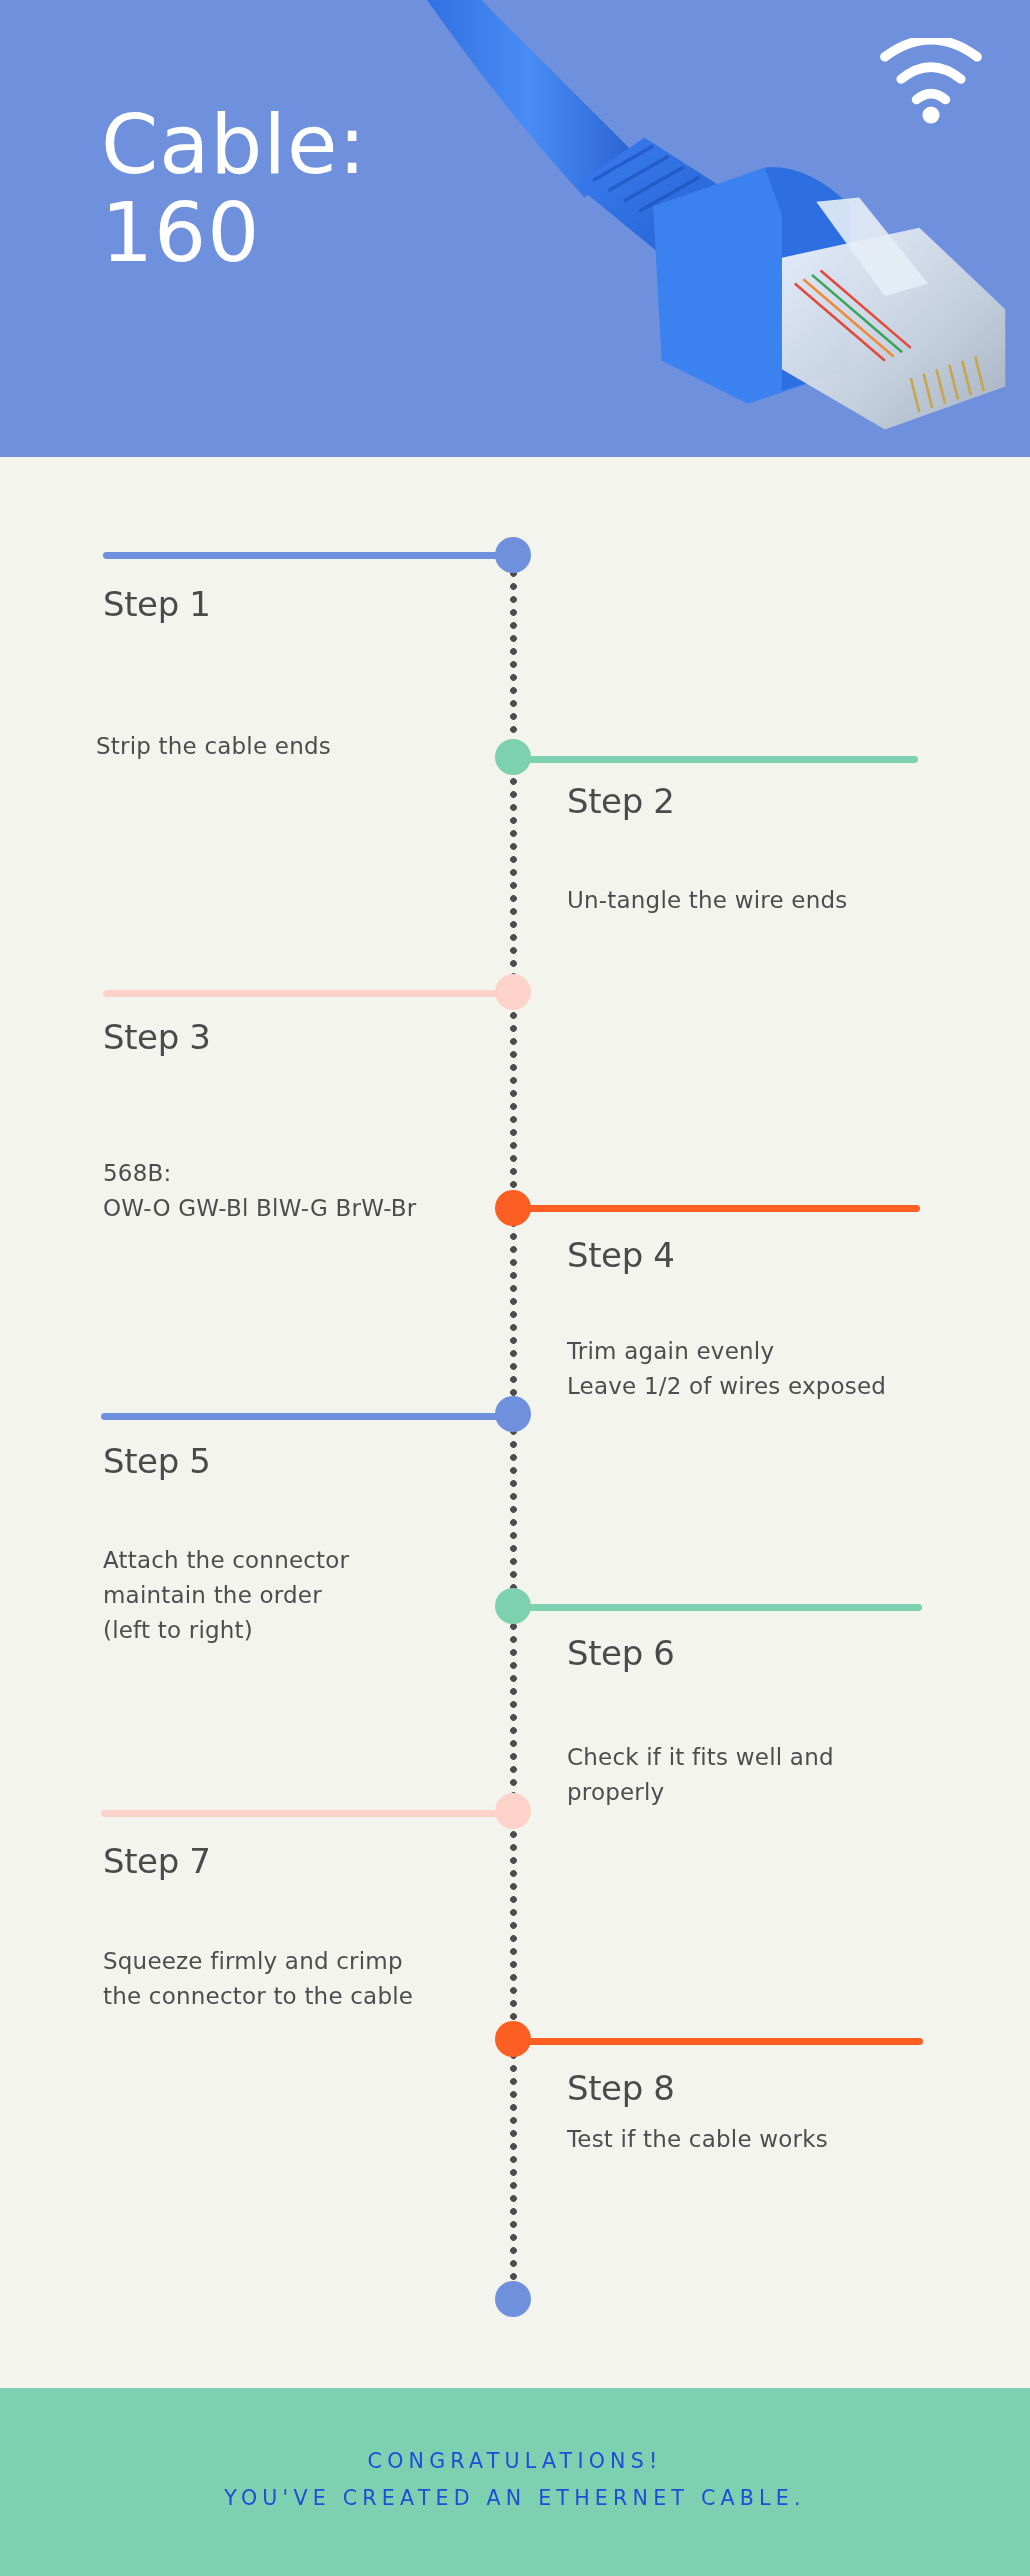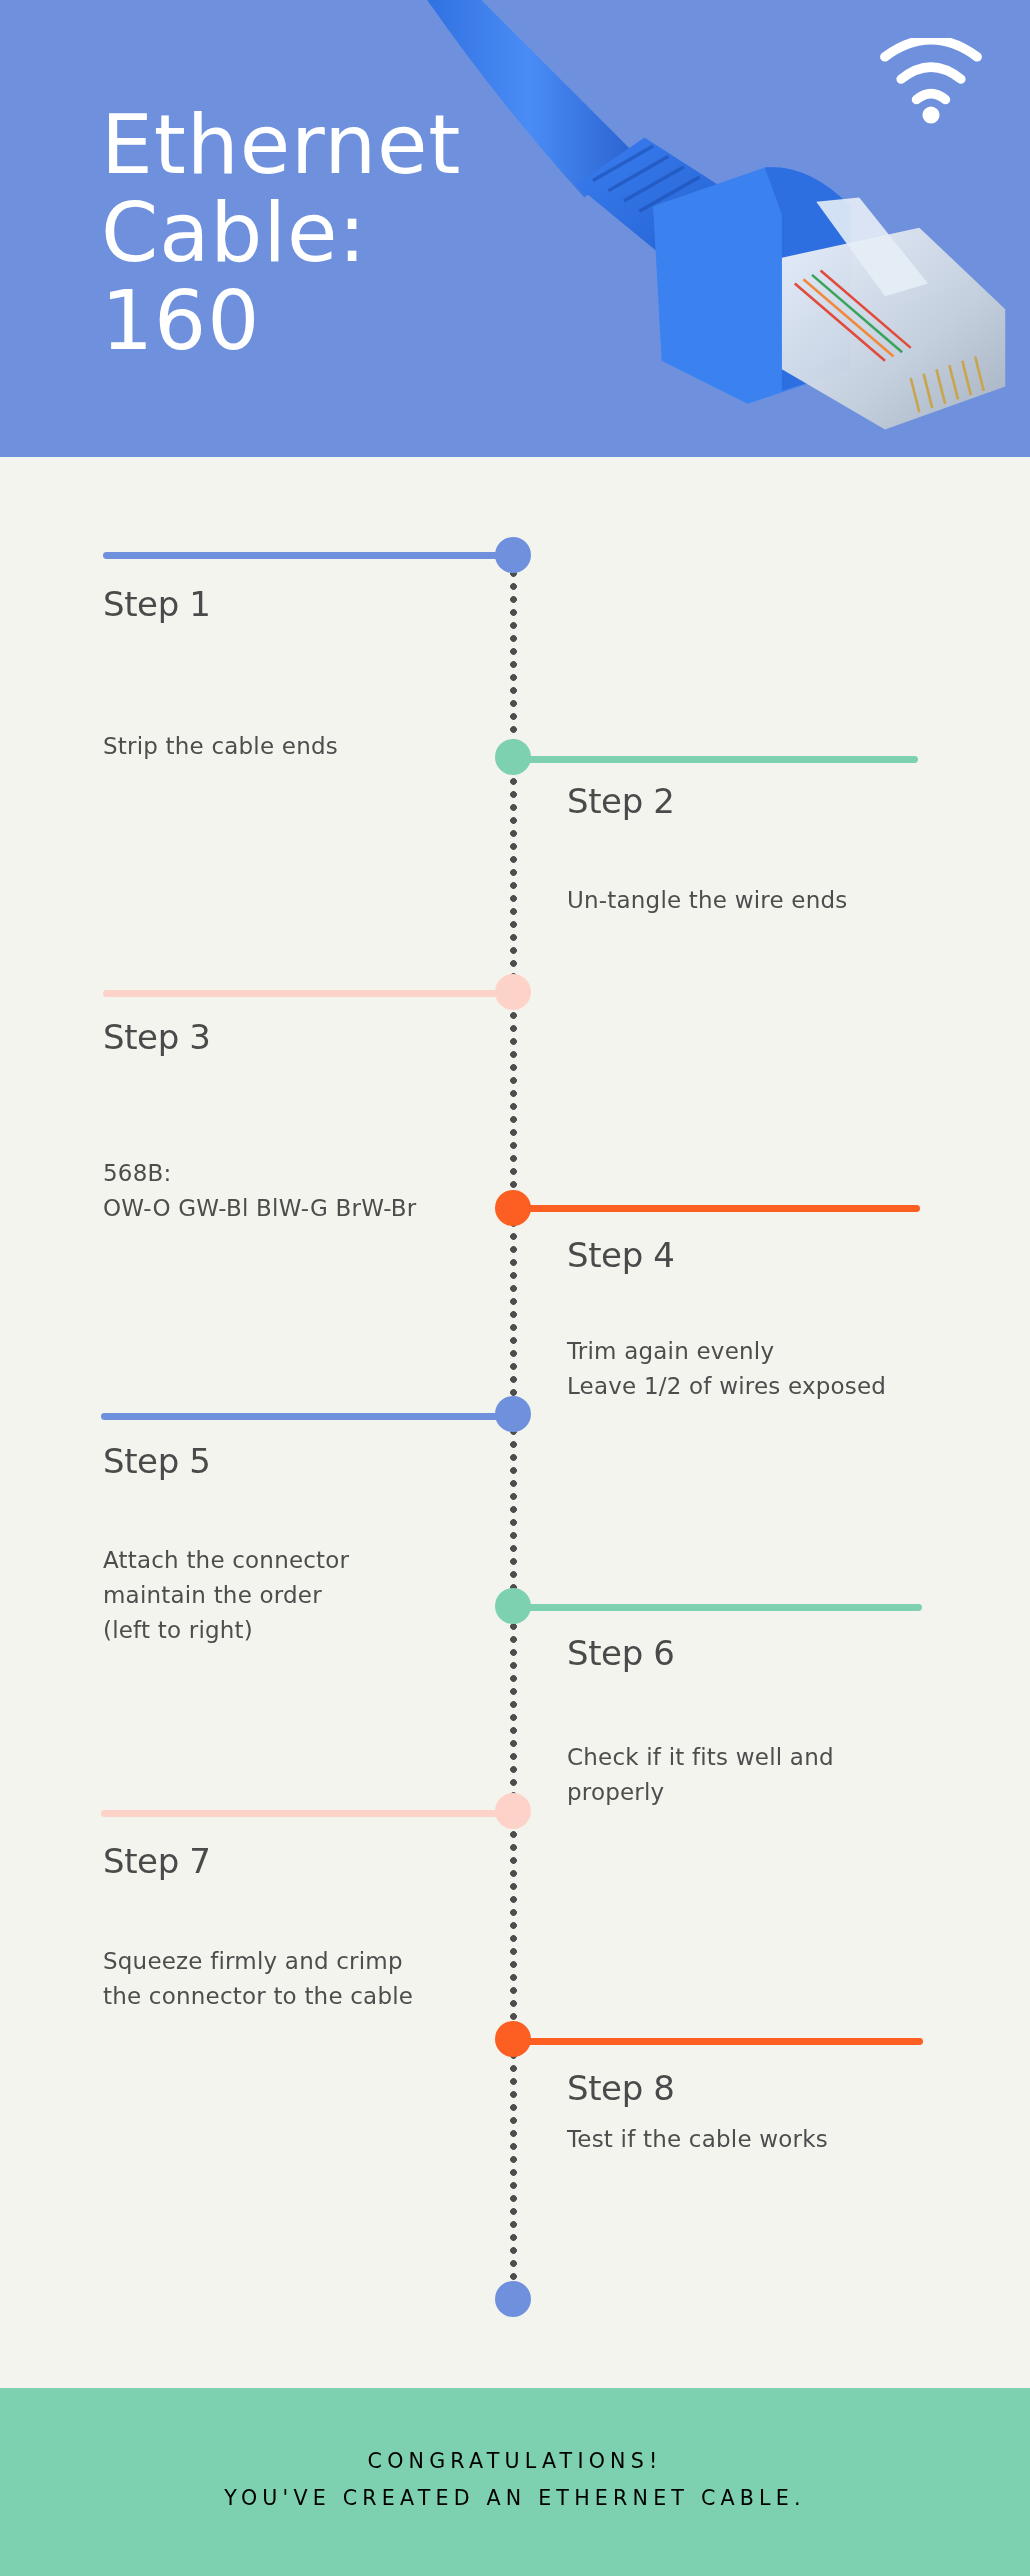--- a/index.html
+++ b/index.html
@@ -42,31 +42,30 @@
   }
   .step-body span { display: block; }
   .step-body .gap { height: 35px; }
 
   .footer {
     position: absolute; left: 0; top: 2388px; width: 1030px; height: 188px;
     background: #7dd0b0;
   }
   .footer-text {
     position: absolute; left: 0; top: 55px; width: 1030px; text-align: center;
-    color: #000000; font-family: "DejaVu Sans", sans-serif; font-size: 20.6px;
+    color: #1d4ed8; font-family: "DejaVu Sans", sans-serif; font-size: 20.6px;
     line-height: 37px; letter-spacing: 5.2px; margin: 0;
   }
   .footer-text span { display: block; }
 </style>
 </head>
 <body>
 
 <header class="header">
   <h1 class="title">
-    <span>Ethernet</span>
     <span>Cable:</span>
     <span>160</span>
   </h1>
 
   <svg class="cable-illustration" viewBox="0 0 730 532">
     <defs>
       <linearGradient id="cab" x1="0" y1="0" x2="1" y2="0">
         <stop offset="0" stop-color="#2f6fe0"></stop>
           <stop offset="0.5" stop-color="#4a8cf5"></stop>
           <stop offset="1" stop-color="#2a63d0"></stop>
@@ -124,21 +123,21 @@
   </svg>
 </header>
 
 <main class="main"></main>
 
 <div class="spine"></div>
 
 <div class="hline" style="left:103px;top:552px;width:410px;background:#6f91dd;"></div>
 <div class="node" style="left:495px;top:537px;background:#6f91dd;"></div>
 <h2 class="step-title" style="left:103px;top:584px;">Step 1</h2>
-<p class="step-body" style="left:103px;top:729px;">
+<p class="step-body" style="left:96px;top:729px;">
   <span>Strip the cable ends</span>
 </p>
 
 <div class="hline" style="left:513px;top:756px;width:405px;background:#7dd0b0;"></div>
 <div class="node" style="left:495px;top:739px;background:#7dd0b0;"></div>
 <h2 class="step-title" style="left:567px;top:781px;">Step 2</h2>
 <p class="step-body" style="left:567px;top:883px;">
   <span>Un-tangle the wire ends</span>
 </p>
 

